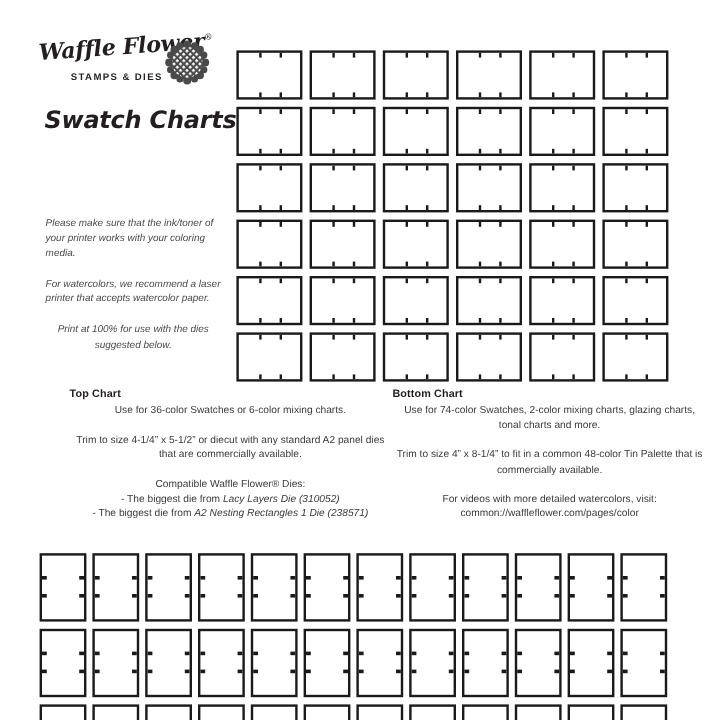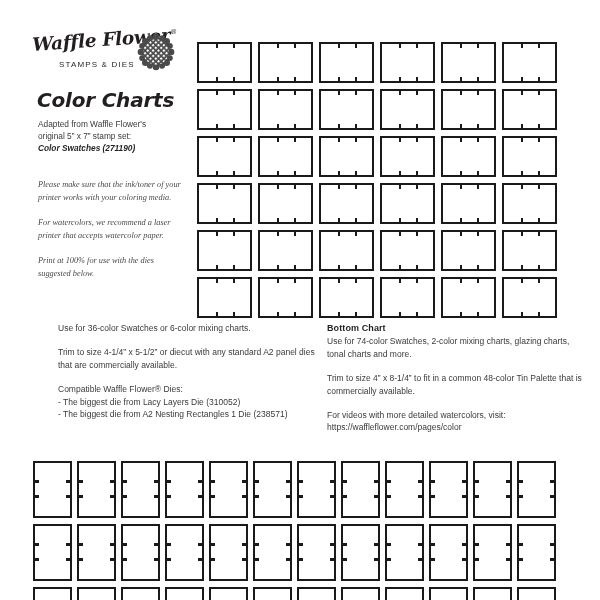--- a/index.html
+++ b/index.html
@@ -49,21 +49,21 @@
     vertical-align: super;
     font-style: normal;
     font-weight: 400;
   }
   .brand-sub {
     position: absolute;
     left: 26px;
     top: 26px;
     font-family: "Liberation Sans", sans-serif;
     font-size: 8px;
-    font-weight: 400;
+    font-weight: 700;
     letter-spacing: 1.15px;
     color: #231f20;
     white-space: nowrap;
   }
   .brand-mark {
     position: absolute;
     left: 104px;
     top: -1px;
     width: 38px;
     height: 38px;
@@ -101,42 +101,42 @@
   .notes {
     position: absolute;
     left: 38px;
     top: 179px;
     width: 158px;
     font-size: 8.3px;
     line-height: 12.6px;
     font-style: italic;
     color: #4a4a4a;
   }
-  .notes p { margin: 0 12px 13px 0; font-family: Liberation Serif, serif; }
-  .notes p:last-child { margin-bottom: 0; }
+  .notes p { margin: 0 12px 13px 0; }
+  .notes p:last-child { margin-bottom: 0; text-align: center; }
 
   
   .instr {
     position: absolute;
     font-size: 8.5px;
     line-height: 12.4px;
     color: #3a3a3a;
   }
   .instr.left  { left: 58px;  top: 322px; width: 268px; }
   .instr.right { left: 327px; top: 322px; width: 262px; }
   .instr h3 {
     margin: 0 0 1px 0;
     font-size: 9px;
     font-weight: 700;
     color: #231f20;
     letter-spacing: 0.1px;
   }
-  .instr p { margin: 0; }
+  .instr p { margin: 0; text-align: center; }
   .instr .gap { height: 12px; }
-  .instr .it { }
+  .instr .it { font-style: italic; }
 
   
   .grid {
     position: absolute;
     display: grid;
   }
   .grid-top {
     left: 197px;
     top: 42px;
     grid-template-columns: repeat(6, 55px);
@@ -226,27 +226,22 @@
             <circle cx="5.4" cy="26.4" r="3.1"></circle>
           <circle cx="5.4" cy="13.6" r="3.1"></circle>
             <circle cx="13.6" cy="5.4" r="3.1"></circle>
         </g>
         <circle cx="20" cy="20" r="15" fill="#4a4a4a"></circle>
         <circle cx="20" cy="20" r="13.4" fill="url(#waffleHatch)"></circle>
       </svg>
     </div>
   </div>
 
-  <div class="page-title">Color Charts</div>
-
-  <div class="intro">
-    <div>Adapted from Waffle Flower's</div>
-    <div>original 5” x 7” stamp set:</div>
-    <div class="em">Color Swatches (271190)</div>
-  </div>
+  <div class="page-title">Swatch Charts</div>
+
 
   <div class="notes">
     <p>Please make sure that the ink/toner of your printer works with your coloring media.</p>
     <p>For watercolors, we recommend a laser printer that accepts watercolor paper.</p>
     <p>Print at 100% for use with the dies suggested below.</p>
   </div>
 
   <div class="grid grid-top" id="gridTop">
       <div class="swatch landscape">
         <i class="t p1"></i>
@@ -460,37 +455,38 @@
       </div>
       <div class="swatch landscape">
         <i class="t p1"></i>
         <i class="t p2"></i>
         <i class="b p1"></i>
         <i class="b p2"></i>
       </div>
     </div>
 
   <div class="instr left">
+    <h3>Top Chart</h3>
     <p>Use for 36-color Swatches or 6-color mixing charts.</p>
     <div class="gap"></div>
     <p>Trim to size 4-1/4” x 5-1/2” or diecut with any standard A2 panel dies that are commercially available.</p>
     <div class="gap"></div>
     <p>Compatible Waffle Flower® Dies:</p>
     <p><span>- The biggest die from </span><span class="it">Lacy Layers Die (310052)</span></p>
     <p><span>- The biggest die from </span><span class="it">A2 Nesting Rectangles 1 Die (238571)</span></p>
   </div>
 
   <div class="instr right">
     <h3>Bottom Chart</h3>
     <p>Use for 74-color Swatches, 2-color mixing charts, glazing charts, tonal charts and more.</p>
     <div class="gap"></div>
     <p>Trim to size 4” x 8-1/4” to fit in a common 48-color Tin Palette that is commercially available.</p>
     <div class="gap"></div>
     <p>For videos with more detailed watercolors, visit:</p>
-    <p>https://waffleflower.com/pages/color</p>
+    <p>common://waffleflower.com/pages/color</p>
   </div>
 
   <div class="grid grid-bottom" id="gridBottom">
       <div class="swatch portrait">
         <i class="l q1"></i>
         <i class="l q2"></i>
         <i class="r q1"></i>
         <i class="r q2"></i>
       </div>
       <div class="swatch portrait">

